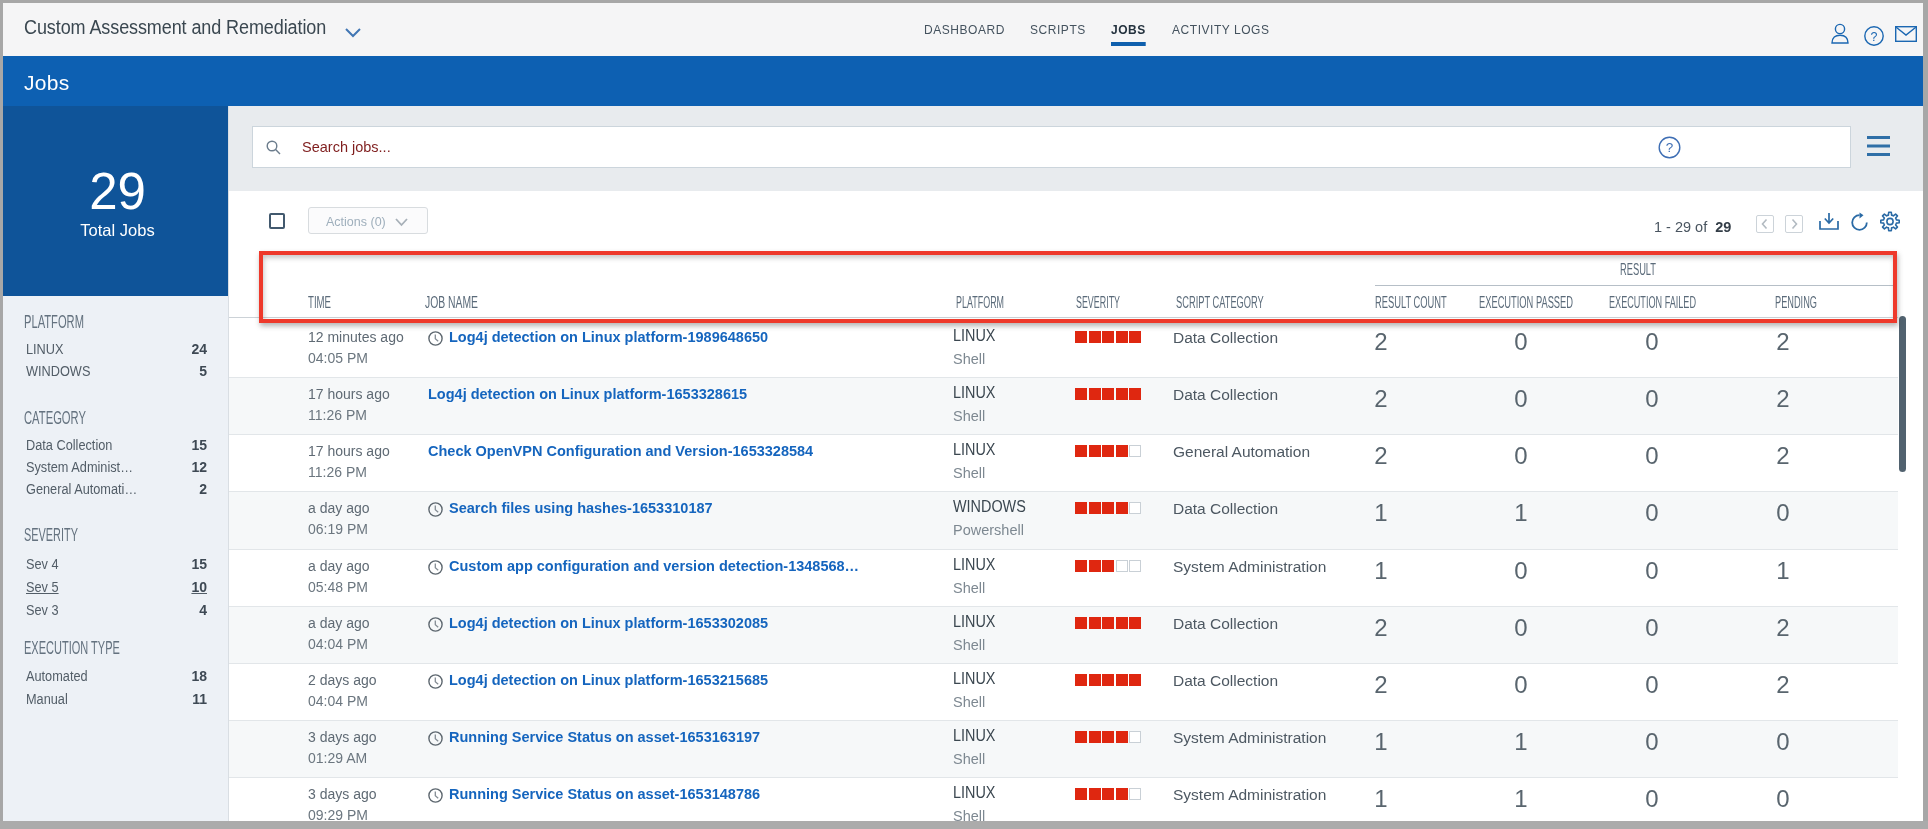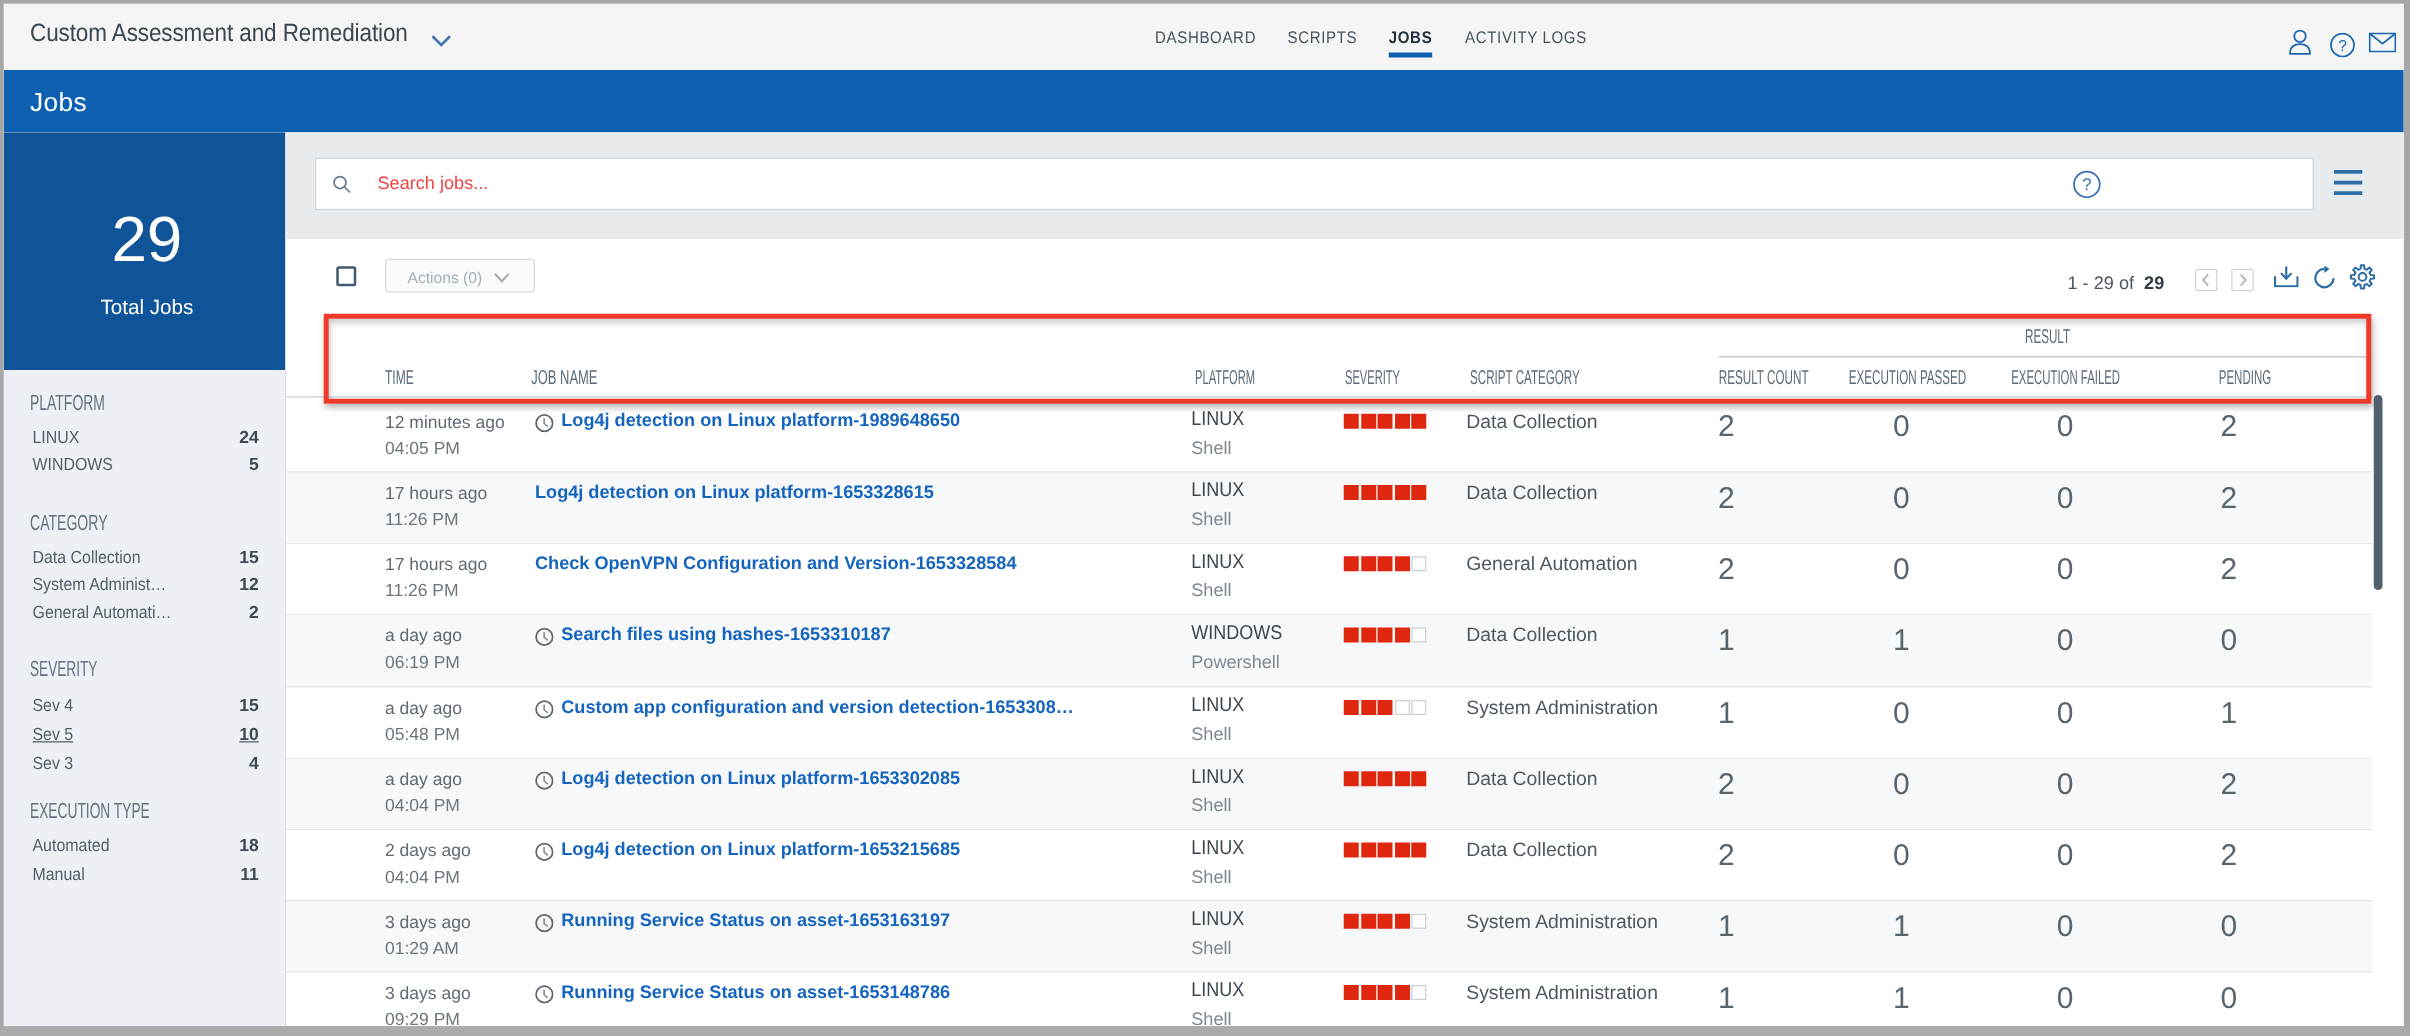--- a/index.html
+++ b/index.html
@@ -16,30 +16,30 @@
 .nav .active::after { content:""; position:absolute; left:0; right:0; bottom:-9px; height:4px; background:#0e5fad; }
 .topicons { position:absolute; right:0; top:0; }
 .topicons svg { position:absolute; }
 
 .bluebar { position:absolute; left:0; top:53px; width:100%; height:50px; background:#0d60b2; }
 .bluebar .t { position:absolute; left:21px; top:15px; color:#fff; font-size:21px; letter-spacing:0.3px; }
 
 .sidebar { position:absolute; left:0; top:103px; width:226px; bottom:0; background:#edf1f6; border-right:1px solid #d9dee3; }
 .statbox { position:absolute; left:0; top:0; width:100%; height:190px; background:#0f5499; color:#fff; text-align:center; padding-left:4px; }
 .statbox .num { padding-top:60px; font-size:51px; font-weight:300; letter-spacing:0px; line-height:1; }
-.statbox .lbl { margin-top:20px; font-size:16.5px; }
+.statbox .lbl { margin-top:4px; font-size:16.5px; }
 .sideinner { position:absolute; left:0; top:0; width:100%; height:100%; }
 .shead { position:absolute; left:21px; font-size:17.5px; color:#64727f; font-weight:500; transform-origin:0 0; white-space:nowrap; }
 .srow { position:absolute; left:23px; width:181px; display:flex; justify-content:space-between; font-size:14px; color:#525d67; }
 .srow b { color:#3e4954; font-weight:bold; } .srow span:first-child { display:inline-block; transform:scaleX(0.91); transform-origin:0 50%; white-space:nowrap; }
 
 .main { position:absolute; left:226px; right:0; top:103px; bottom:0; background:#fff; }
 .searchstrip { position:absolute; left:0; top:0; width:100%; height:85px; background:#e8ebee; }
 .searchbox { position:absolute; left:23px; top:20px; width:1599px; height:42px; background:#fff; border:1px solid #ccd5dc; }
-.searchbox .ph { position:absolute; left:49px; top:12px; font-size:14.5px; color:#ef4444; }
+.searchbox .ph { position:absolute; left:49px; top:12px; font-size:14.5px; color:#7f1d1d; }
 .lastdays { position:absolute; right:0; top:0; width:161px; height:40px; border-left:1px solid #d4dade; }
 .lastdays .t { position:absolute; left:27px; top:10px; font-size:16px; color:#414c56; }
 .qmark { position:absolute; right:169px; top:9px; }
 .hamburger { position:absolute; left:1638px; top:30px; }
 
 .checkbox { position:absolute; left:40px; top:107px; width:16px; height:16px; border:2px solid #42596e; border-radius:2px; background:#fff; }
 .actbtn { position:absolute; left:79px; top:101px; width:120px; height:27px; border:1px solid #d8dcdf; border-radius:3px; background:#fbfbfc; color:#9fafbc; font-size:12.5px; }
 .actbtn span { position:absolute; left:17px; top:7px; }
 .pag { position:absolute; top:113px; left:1425px; font-size:14.5px; color:#4a5560; }
 .pag b { color:#333d47; }
@@ -282,21 +282,21 @@
           <div class="c-n" style="left:1262px;">1</div>
           <div class="c-n" style="left:1393px;">0</div>
           <div class="c-n" style="left:1524px;">0</div>
         </div>
         <div class="row b" style="top:229px;">
           <div class="c-time1">a day ago</div>
           <div class="c-time2">05:48 PM</div>
           <div class="c-job"><svg width="15" height="15" viewBox="0 0 15 15">
               <circle cx="7.5" cy="7.5" r="6.6" fill="none" stroke="#5d676f" stroke-width="1.4"></circle>
               <path d="M7.3 3.6 L7.3 7.8 L10.2 10.3" fill="none" stroke="#848c93" stroke-width="1.3"></path>
-            </svg><span class="jt">Custom app configuration and version detection-1653308…</span></div>
+            </svg><span class="jt">Custom app configuration and version detection-1348568…</span></div>
           <div class="c-plat1">LINUX</div>
           <div class="c-plat2">Shell</div>
           <div class="c-sev"><span class="sq"></span><span class="sq"></span><span class="sq"></span><span class="sq e"></span><span class="sq e"></span></div>
           <div class="c-cat">System Administration</div>
           <div class="c-n" style="left:1122px;">1</div>
           <div class="c-n" style="left:1262px;">0</div>
           <div class="c-n" style="left:1393px;">0</div>
           <div class="c-n" style="left:1524px;">1</div>
         </div>
         <div class="row alt b" style="top:286px;">

